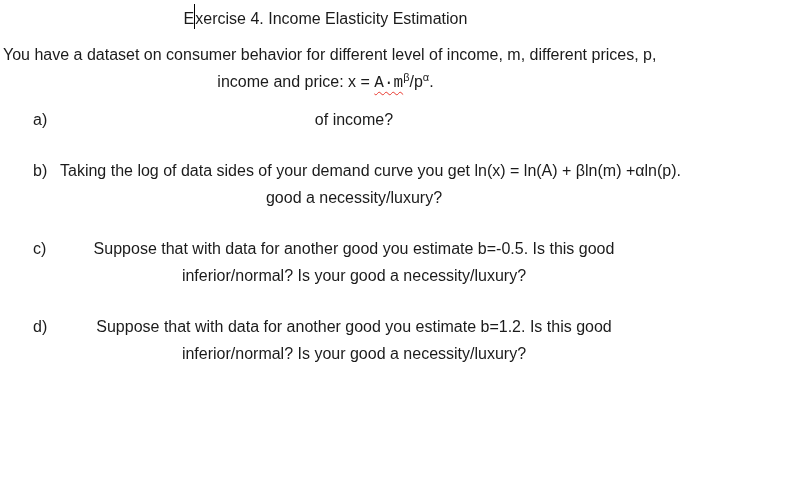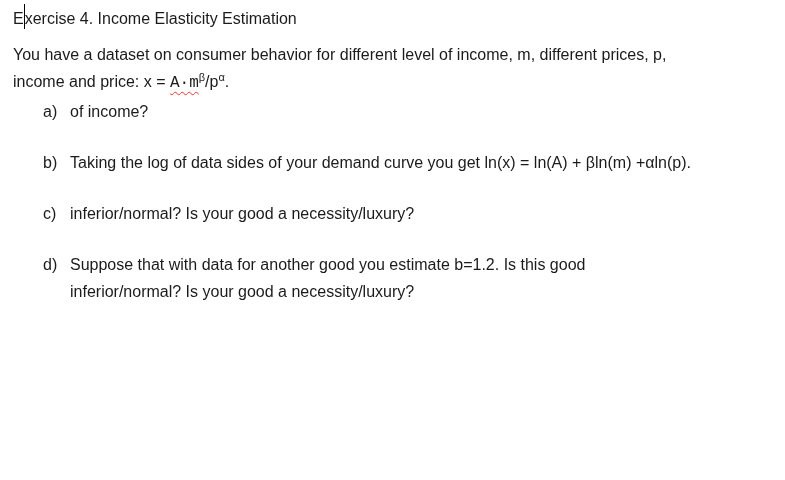--- a/index.html
+++ b/index.html
@@ -8,33 +8,34 @@
     background: var(--page-bg, #ffffff);
     font-family: "Liberation Sans", "DejaVu Sans", sans-serif;
     font-size: 16px;
     color: var(--text, #1b1b1b);
     overflow: hidden;
   }
   .page {
     position: relative;
     box-sizing: border-box;
     width: 650px; height: 480px;
-    padding: 4px 2px 0 13px;
+    padding: 4px 2px 0 3px;
     background: var(--page-bg, #ffffff);
+    text-align: center;
   }
   .line {
     height: 27px; line-height: 27px;
     white-space: pre;
   }
   #title-row {
     height: 27px; line-height: 27px;
     margin-bottom: 10px;
     white-space: pre;
   }
-  #intro-paragraph { margin-bottom: 3px; }
+  #intro-paragraph { margin-bottom: 11px; }
   .item {
     position: relative;
     padding-left: 57px;
     margin-bottom: 24px;
   }
   .item:last-child { margin-bottom: 0; }
   .item .label {
     position: absolute; left: 30px; top: 0;
     height: 27px; line-height: 27px;
   }
@@ -75,23 +76,25 @@
       <div class="line"><span>income and price: x = </span><span class="sq-red">A·m</span><span class="sup">β</span><span>/p</span><span class="sup">α</span><span>.</span></div>
     </div>
   <div id="items">
       <div class="item">
         <span class="label">a)</span>
         <div class="line"><span>of income?</span></div>
       </div>
       <div class="item">
         <span class="label">b)</span>
         <div class="line"><span>Taking the log of data sides of your demand curve you get ln(x) = ln(A) + βln(m) +αln(p).</span></div>
+        <div class="line"><span>good a necessity/luxury?</span></div>
       </div>
       <div class="item">
         <span class="label">c)</span>
+        <div class="line"><span>Suppose that with data for another good you estimate b=-0.5. Is this good</span></div>
         <div class="line"><span>inferior/normal? Is your good a necessity/luxury?</span></div>
       </div>
       <div class="item">
         <span class="label">d)</span>
         <div class="line"><span>Suppose that with data for another good you estimate b=1.2. Is this good</span></div>
         <div class="line"><span>inferior/normal? Is your good a necessity/luxury?</span></div>
       </div>
     </div>
 </div>
 

